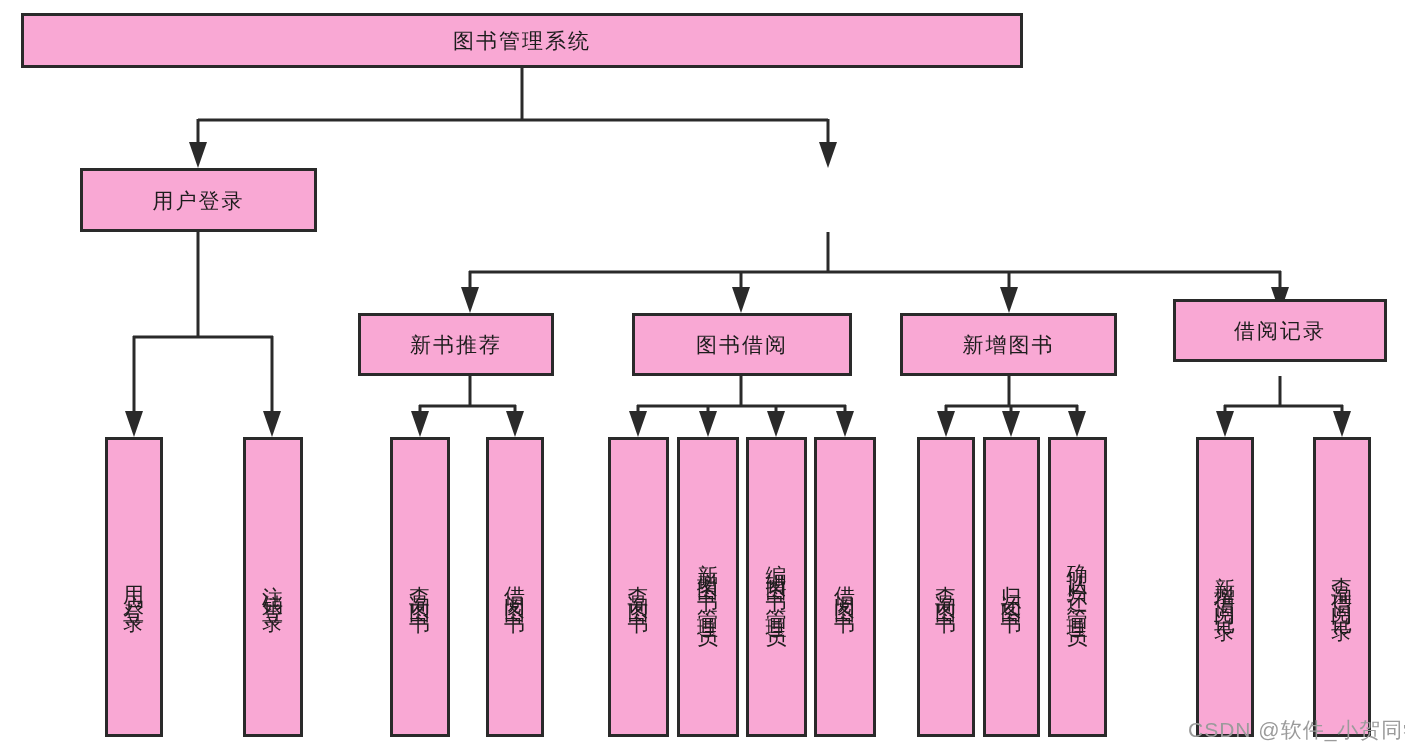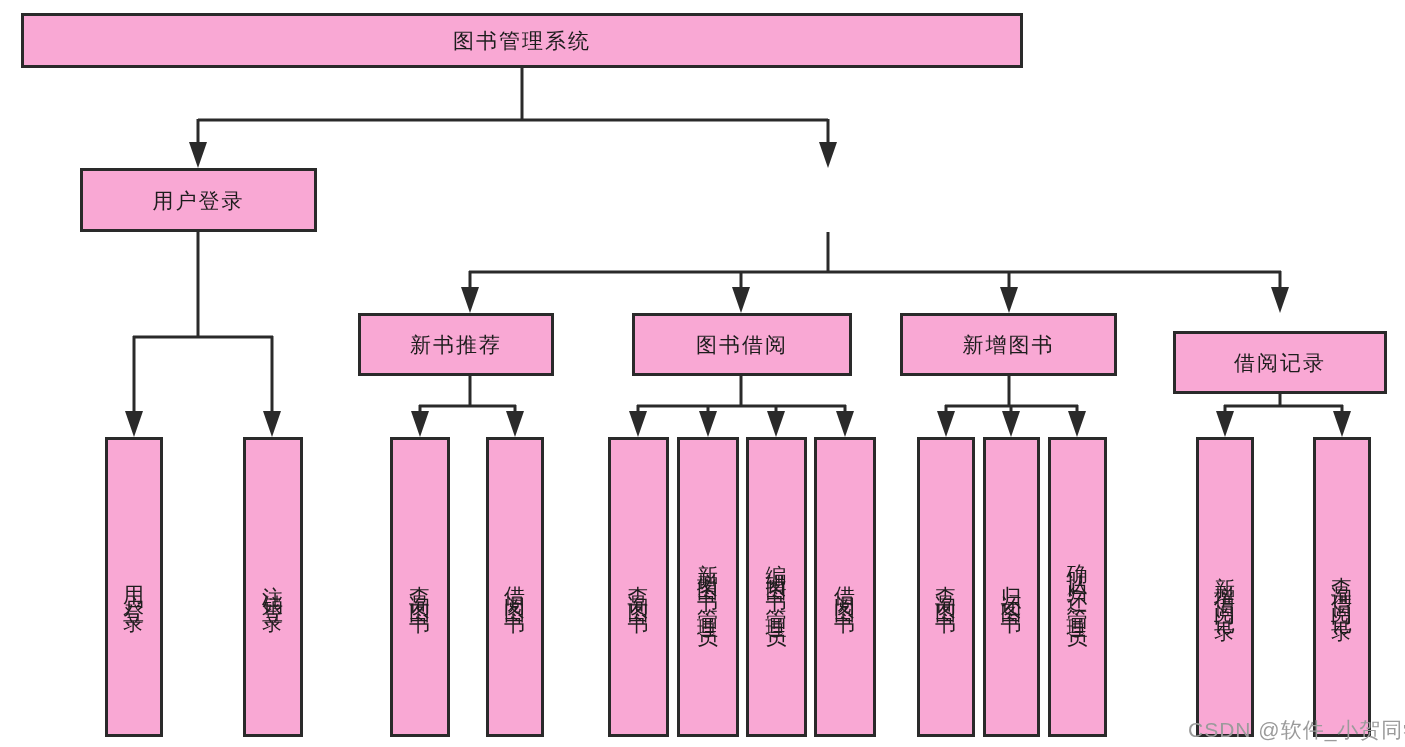--- a/index.html
+++ b/index.html
@@ -138,21 +138,21 @@
 
   <div class="box" style="left:358px; top:313px; width:196px; height:63px;">
     <span class="lbl">新书推荐</span>
   </div>
   <div class="box" style="left:632px; top:313px; width:220px; height:63px;">
     <span class="lbl">图书借阅</span>
   </div>
   <div class="box" style="left:900px; top:313px; width:217px; height:63px;">
     <span class="lbl">新增图书</span>
   </div>
-  <div class="box" style="left:1173px; top:331px; width:214px; height:63px;">
+  <div class="box" style="left:1173px; top:299px; width:214px; height:63px;">
     <span class="lbl">借阅记录</span>
   </div>
 
   <div class="box vbox" style="left:105px; width:58px;">
     <span class="lbl">用户登录</span>
   </div>
   <div class="box vbox" style="left:243px; width:60px;">
     <span class="lbl">注销登录</span>
   </div>
 

